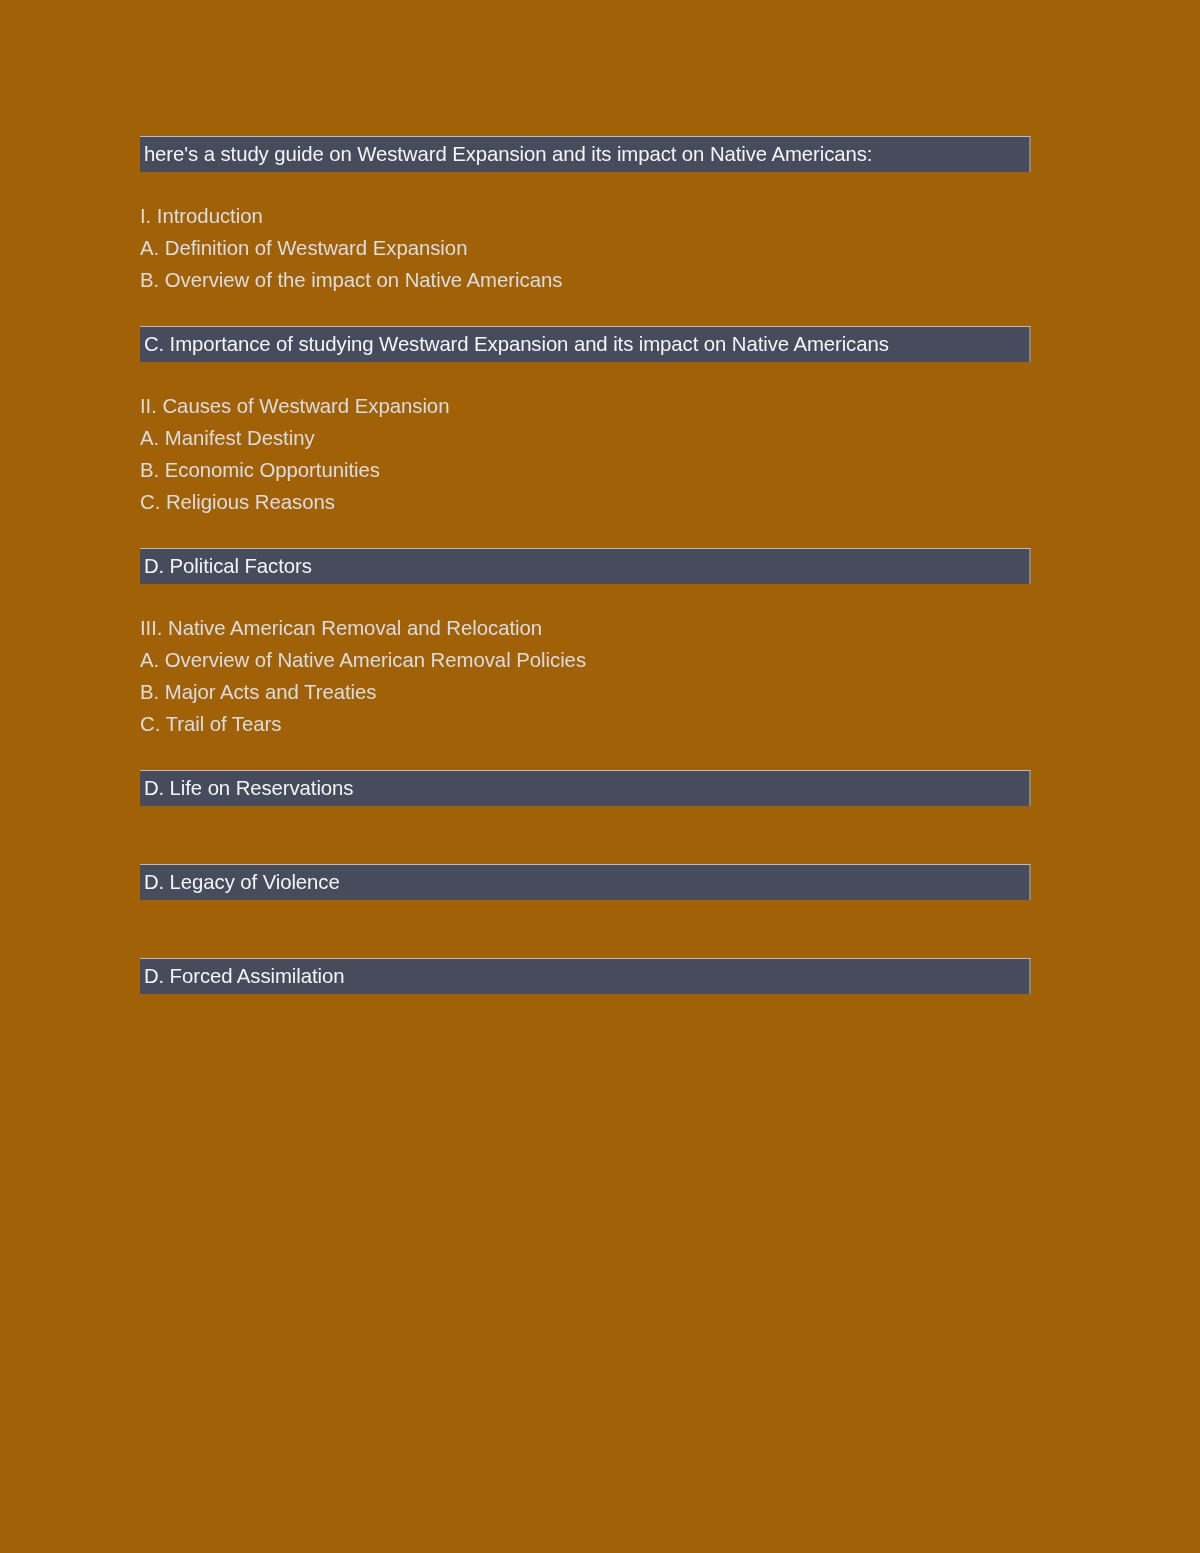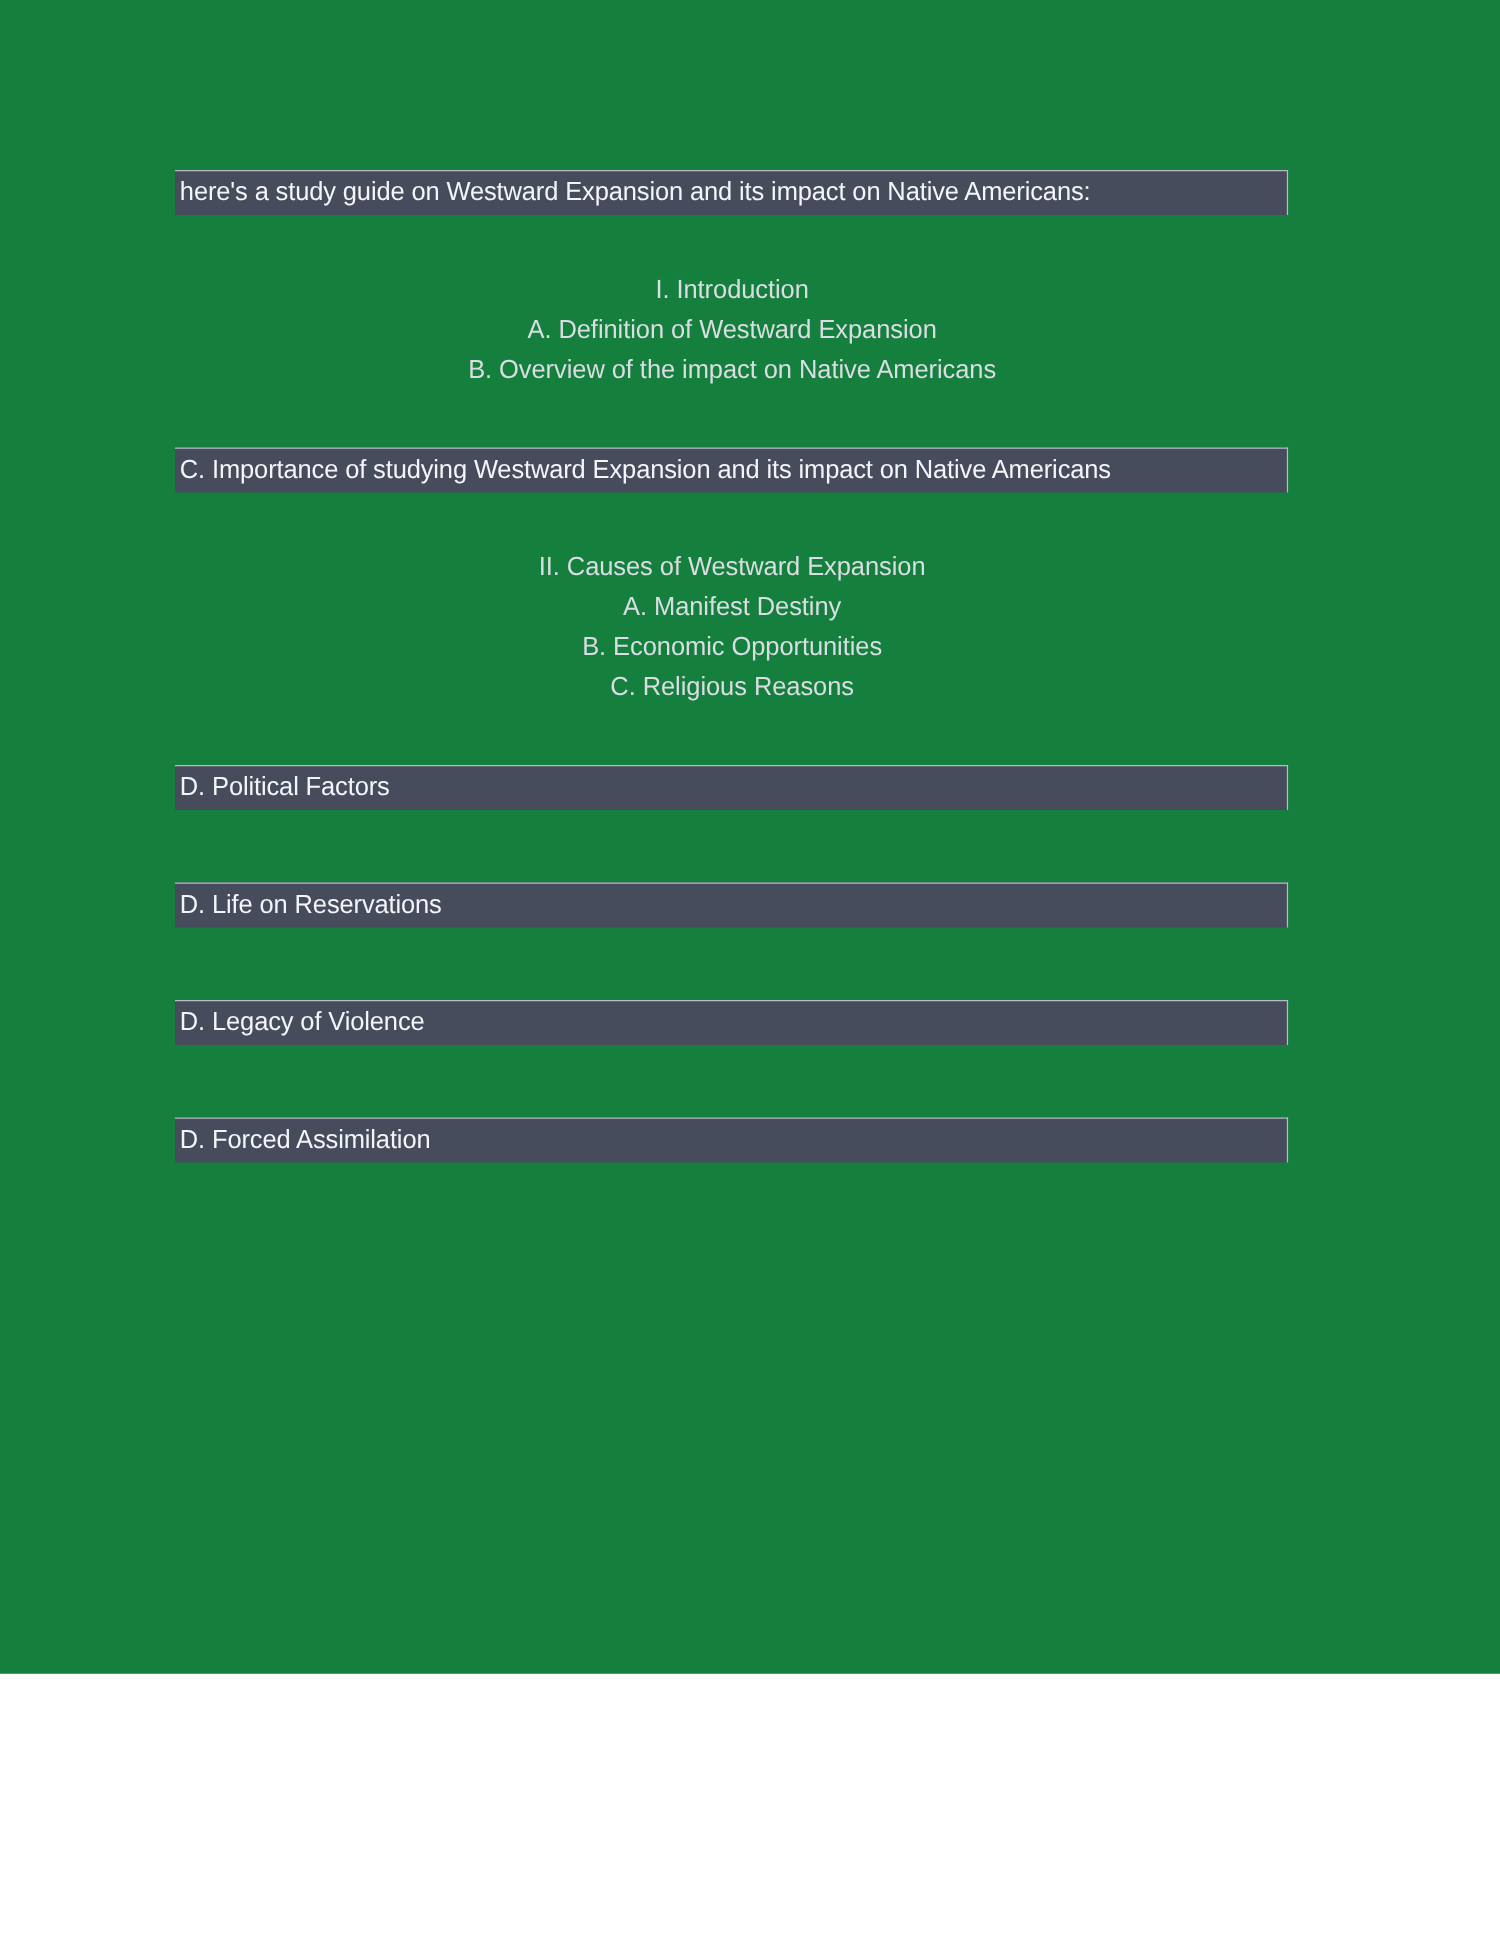--- a/index.html
+++ b/index.html
@@ -10,22 +10,22 @@
     width: 1200px;
     height: 1553px;
     background: #ffffff;
     font-family: "Liberation Sans", "DejaVu Sans", sans-serif;
     overflow: hidden;
   }
 
   #page {
     position: relative;
     width: 1200px;
-    height: 1339px;
-    background: #15803d;
+    height: 1553px;
+    background: #a16207;
   }
 
   #doc {
     position: absolute;
     left: 140px;
     top: 136px;
     width: 918px;
   }
 
   
@@ -45,24 +45,23 @@
     letter-spacing: -0.1px;
     font-family: "Liberation Sans", "DejaVu Sans", sans-serif;
     white-space: nowrap;
     overflow: hidden;
     transform: scaleX(0.97);
     transform-origin: left center;
   }
 
   
   .block {
-    margin: 16px;
+    margin: 0;
     padding: 0;
     list-style: none;
-    text-align: center;
   }
   .line {
     color: #dbdde4;
     font-size: 21px;
     font-weight: 400;
     line-height: 32px;
     letter-spacing: -0.05px;
     white-space: nowrap;
     font-family: "Liberation Sans", "DejaVu Sans", sans-serif;
     transform: scaleX(0.97);
@@ -90,20 +89,26 @@
       <div class="gap-after-bar"></div>
       <div class="block">
         <div class="line">II. Causes of Westward Expansion</div>
         <div class="line">A. Manifest Destiny</div>
         <div class="line">B. Economic Opportunities</div>
         <div class="line">C. Religious Reasons</div>
       </div>
       <div class="gap-before-bar"></div>
       <div class="bar">D. Political Factors</div>
       <div class="gap-after-bar"></div>
+      <div class="block">
+        <div class="line">III. Native American Removal and Relocation</div>
+        <div class="line">A. Overview of Native American Removal Policies</div>
+        <div class="line">B. Major Acts and Treaties</div>
+        <div class="line">C. Trail of Tears</div>
+      </div>
       <div class="gap-before-bar"></div>
       <div class="bar">D. Life on Reservations</div>
       <div class="gap-after-bar"></div>
       <div class="gap-before-bar"></div>
       <div class="bar">D. Legacy of Violence</div>
       <div class="gap-after-bar"></div>
       <div class="gap-before-bar"></div>
       <div class="bar">D. Forced Assimilation</div>
       <div class="gap-after-bar"></div>
     </div>

